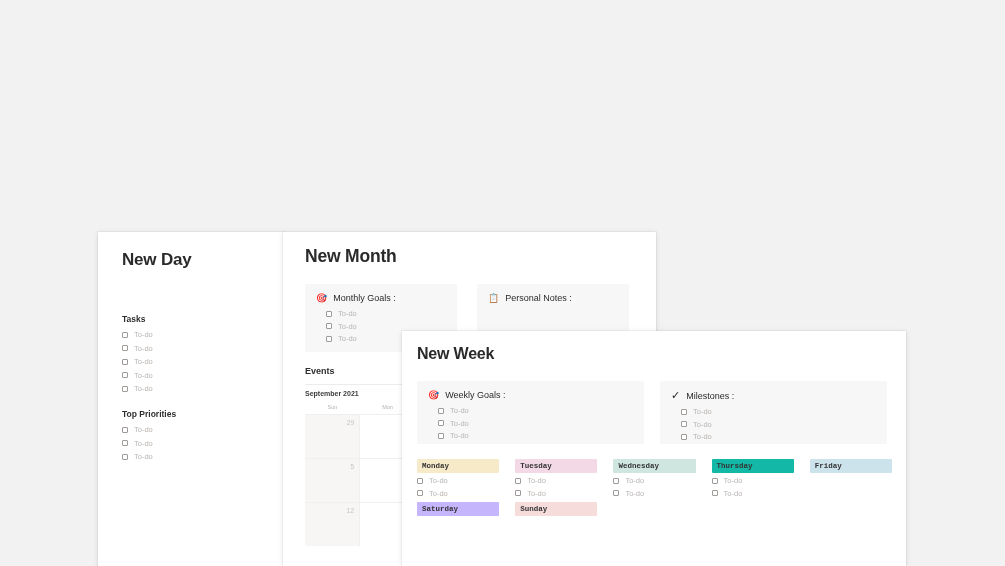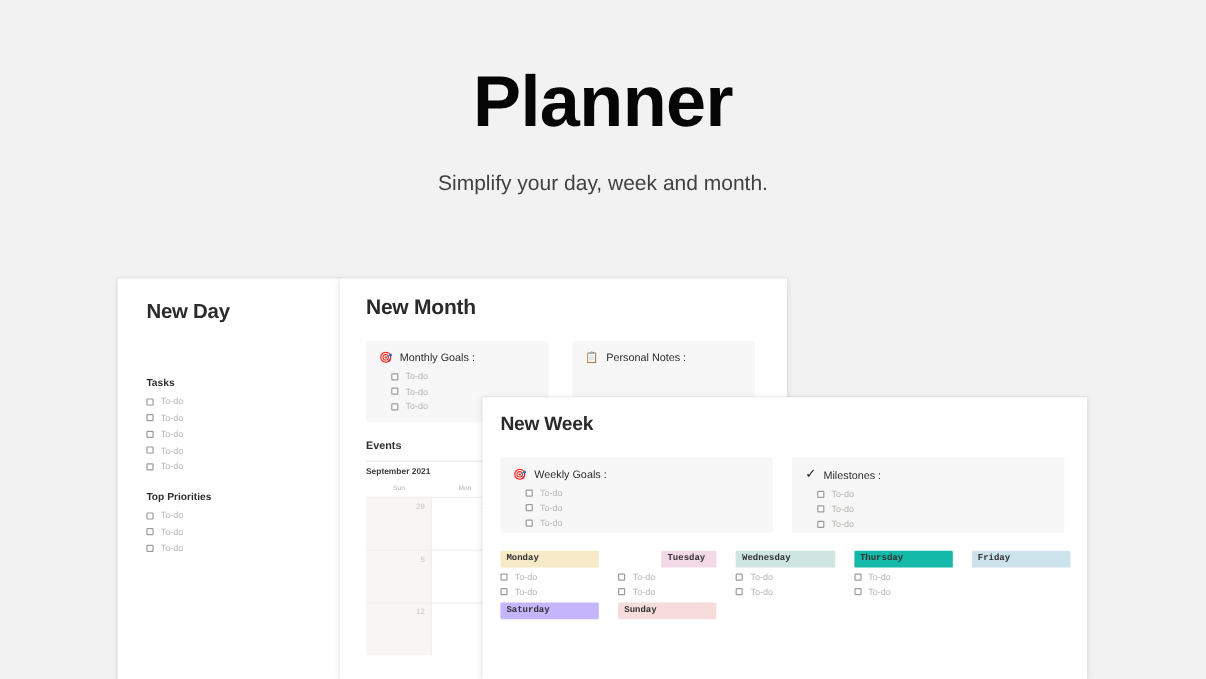--- a/index.html
+++ b/index.html
@@ -129,22 +129,20 @@
   .notecol .bullet:first-of-type { margin-top: 6px; }
 
   
   .ico { font-size: 9px; line-height: 1; }
 </style>
 </head>
 <body>
 
 <div id="stage">
 
-  <div class="hero-title">Planner</div>
-  <div class="hero-sub">Simplify your day, week and month.</div>
 
   <div class="panel" id="day">
     <div class="panel-title">New Day</div>
 
     <div class="block" id="blk-tasks">
       <div class="sec-head">Tasks</div>
       <div id="day-tasks-list">
           <div class="todo">
             <span class="cbox"></span>
             <span>To-do</span>
@@ -293,21 +291,21 @@
           <div class="todo">
             <span class="cbox"></span>
             <span>To-do</span>
           </div>
           <div class="todo">
             <span class="cbox"></span>
             <span>To-do</span>
           </div>
         </div>
         <div class="daycol">
-          <div class="dayhead" style="background: rgb(243, 216, 229); margin-left: 36px;">Tuesday</div>
+          <div class="dayhead" style="background: rgb(243, 216, 229);">Tuesday</div>
           <div class="todo">
             <span class="cbox"></span>
             <span>To-do</span>
           </div>
           <div class="todo">
             <span class="cbox"></span>
             <span>To-do</span>
           </div>
         </div>
         <div class="daycol">

